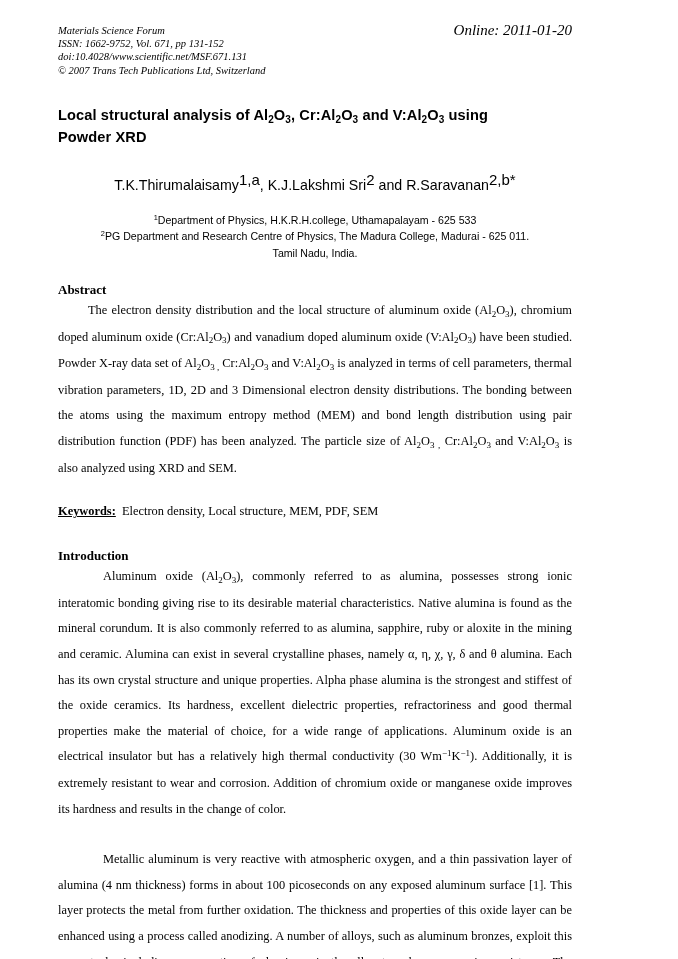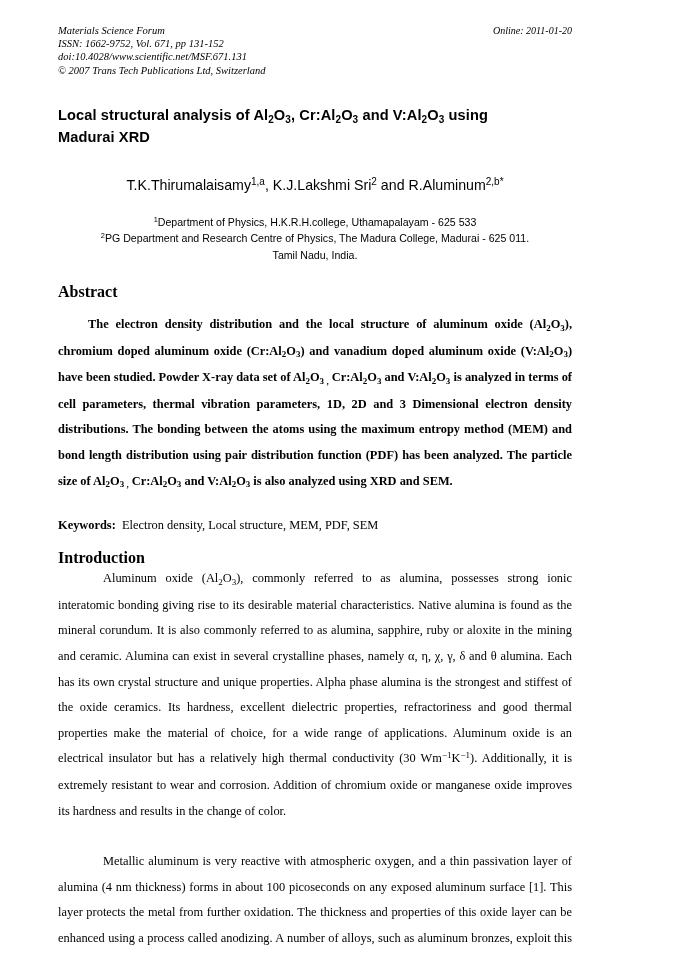--- a/index.html
+++ b/index.html
@@ -32,21 +32,21 @@
     font-size: 10.5px;
     line-height: 13.2px;
     color: #000;
   }
   .masthead-left { width: 420px; }
   .masthead-right {
     position: absolute;
     right: 0;
     top: 0;
     font-style: italic;
-    font-size: 10px;
+    font-size: 15px;
     white-space: nowrap;
   }
   .masthead-line { white-space: nowrap; }
 
   
   .title-block {
     margin-top: 28px;
     text-align: left;
     font-family: "Liberation Sans", sans-serif;
     font-weight: bold;
@@ -63,21 +63,21 @@
 
   
   .authors {
     margin-top: 27px;
     text-align: center;
     font-family: "Liberation Sans", sans-serif;
     font-size: 14.2px;
     line-height: 20px;
   }
   .authors sup {
-    font-size: 10px;
+    font-size: 15px;
     vertical-align: baseline;
     position: relative;
     bottom: 5px;
   }
   .affil {
     margin-top: 18px;
     text-align: center;
     font-family: "Liberation Sans", sans-serif;
     font-size: 10.6px;
     line-height: 14.4px;
@@ -87,21 +87,21 @@
     vertical-align: baseline;
     position: relative;
     bottom: 4px;
   }
   .affil-line { white-space: nowrap; }
 
   
   .section-heading {
     font-family: "Liberation Serif", serif;
     font-weight: bold;
-    font-size: 16px;
+    font-size: 13px;
     line-height: 16px;
   }
 
   
   .body-text {
     font-family: "Liberation Serif", serif;
     font-size: 12.4px;
     line-height: 25.6px;
     text-align: justify;
     text-justify: inter-word;
@@ -115,55 +115,55 @@
   .body-text sup {
     font-size: 9px;
     vertical-align: baseline;
     position: relative;
     bottom: 4.5px;
   }
   .indent-small { text-indent: 30px; }
   .indent-large { text-indent: 45px; }
 
   .abstract-block { margin-top: 22px; }
-  .abstract-body { margin-top: 12px; font-weight: bold; }
+  .abstract-body { margin-top: 0; }
 
   .keywords {
     margin-top: 20px;
     font-family: "Liberation Serif", serif;
     font-size: 12.4px;
     line-height: 20px;
   }
-  .keywords b { font-weight: bold; }
+  .keywords b { font-weight: bold; text-decoration: underline; }
 
-  .intro-heading { margin-top: 15px; }
+  .intro-heading { margin-top: 27px; }
   .intro-p1 { }
   .intro-p2 { margin-top: 25px; }
 </style>
 </head>
 <body>
 
 <div class="page">
 
   <div class="masthead">
     <div class="masthead-left">
       <div class="masthead-line">Materials Science Forum</div>
       <div class="masthead-line">ISSN: 1662-9752, Vol. 671, pp 131-152</div>
       <div class="masthead-line">doi:10.4028/www.scientific.net/MSF.671.131</div>
       <div class="masthead-line">© 2007 Trans Tech Publications Ltd, Switzerland</div>
     </div>
     <div class="masthead-right">Online: 2011-01-20</div>
   </div>
 
   <div class="title-block">
     <span><span>Local structural analysis of Al</span><sub>2</sub><span>O</span><sub>3</sub><span>, Cr:Al</span><sub>2</sub><span>O</span><sub>3</sub><span> and V:Al</span><sub>2</sub><span>O</span><sub>3</sub><span> using</span></span>
-    <div>Madurai XRD</div>
+    <div>Powder XRD</div>
   </div>
 
-  <div class="authors"><span>T.K.Thirumalaisamy</span><sup>1,a</sup><span>, </span><span>K.J.Lakshmi Sri</span><sup>2</sup><span> and </span><span>R.Aluminum</span><sup>2,b*</sup></div>
+  <div class="authors"><span>T.K.Thirumalaisamy</span><sup>1,a</sup><span>, </span><span>K.J.Lakshmi Sri</span><sup>2</sup><span> and </span><span>R.Saravanan</span><sup>2,b*</sup></div>
 
   <div class="affil">
     <div class="affil-line"><sup>1</sup><span>Department of Physics, H.K.R.H.college, Uthamapalayam - 625 533</span></div>
     <div class="affil-line"><sup>2</sup><span>PG Department and Research Centre of Physics, The Madura College, Madurai - 625 011.</span></div>
     <div class="affil-line">Tamil Nadu, India.</div>
   </div>
 
   <div class="abstract-block">
     <div class="section-heading">Abstract</div>
     <div class="body-text indent-small abstract-body"><span>The electron density distribution and the local structure of aluminum oxide (Al</span><sub>2</sub><span>O</span><sub>3</sub><span>), chromium doped aluminum oxide (Cr:Al</span><sub>2</sub><span>O</span><sub>3</sub><span>) and vanadium doped aluminum oxide (V:Al</span><sub>2</sub><span>O</span><sub>3</sub><span>) have been studied. Powder X-ray data set of Al</span><sub>2</sub><span>O</span><sub>3 ,</sub><span> Cr:Al</span><sub>2</sub><span>O</span><sub>3</sub><span> and V:Al</span><sub>2</sub><span>O</span><sub>3</sub><span> is analyzed in terms of cell parameters, thermal vibration parameters, 1D, 2D and 3 Dimensional electron density distributions. The bonding between the atoms using the maximum entropy method (MEM) and bond length distribution using pair distribution function (PDF) has been analyzed. The particle size of Al</span><sub>2</sub><span>O</span><sub>3 ,</sub><span> Cr:Al</span><sub>2</sub><span>O</span><sub>3</sub><span> and V:Al</span><sub>2</sub><span>O</span><sub>3</sub><span> is also analyzed using XRD and SEM.</span></div>

